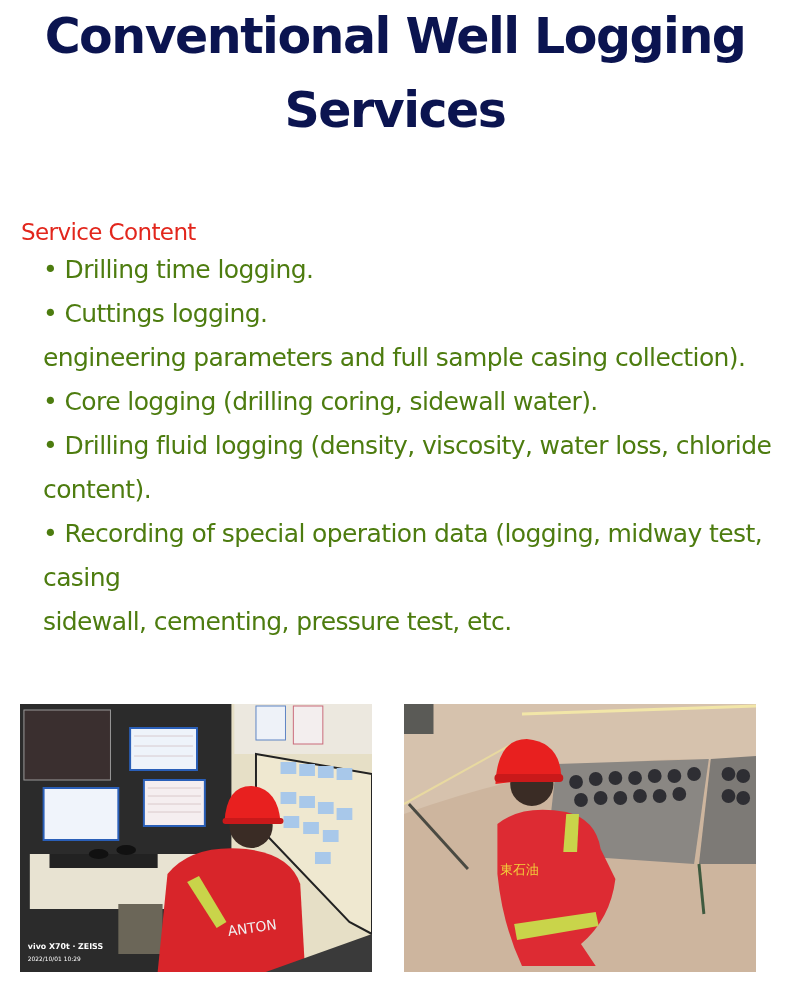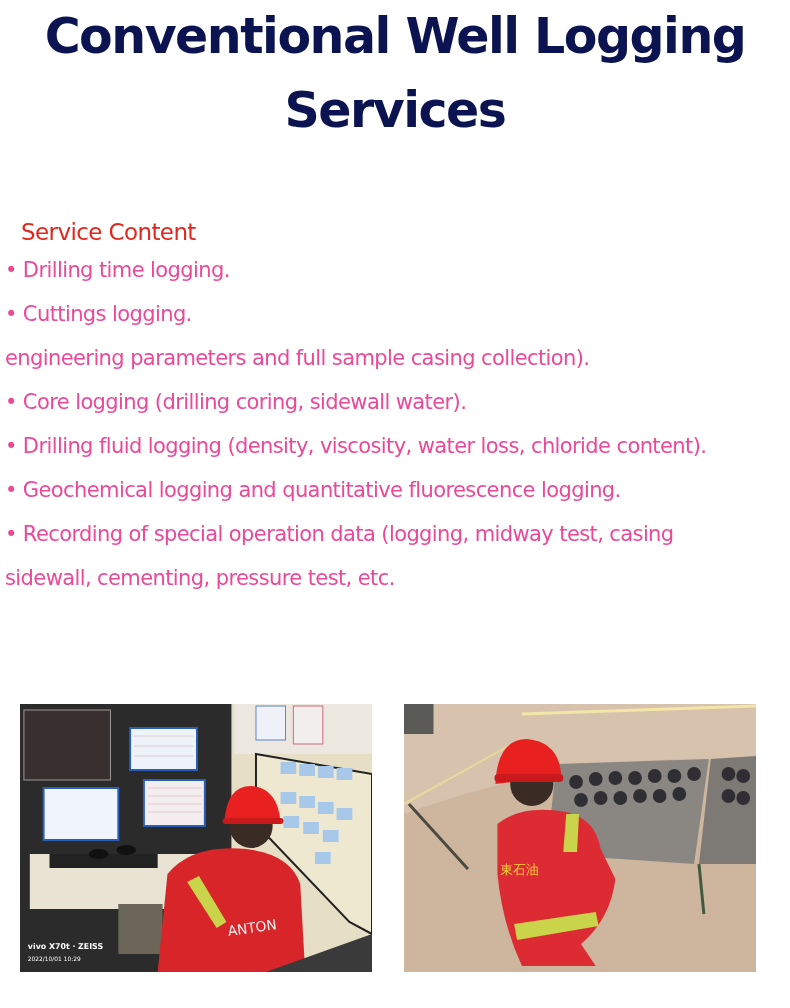--- a/index.html
+++ b/index.html
@@ -8,21 +8,21 @@
     position: absolute; left: 0; top: 0; width: 790px; text-align: center;
     font-family: "DejaVu Sans", sans-serif; font-weight: bold; font-size: 49px; line-height: 74px;
     color: #0b1450; letter-spacing: -1.5px; margin: 0;
   }
   .section-heading {
     position: absolute; left: 5px; top: 203px; margin: 16px;
     font-family: "DejaVu Sans", sans-serif; font-weight: normal; font-size: 23px; color: #e2261c; letter-spacing: -0.6px;
   }
   .list { position: absolute; left: 5px; top: 248px; width: 780px; margin: 0; padding: 0; list-style: none; }
   .list li {
-    font-family: "DejaVu Sans", sans-serif; font-size: 21px; line-height: 44px; color: #ec4899; letter-spacing: -0.6px;
+    font-family: "DejaVu Sans", sans-serif; font-size: 25px; line-height: 44px; color: #4d7c0f; letter-spacing: -0.6px; margin-left: 38px;
   }
   .photo { position: absolute; top: 704px; width: 352px; height: 268px; overflow: hidden; }
   .photo svg { display: block; width: 100%; height: 100%; }
   .photo-1 { left: 20px; }
   .photo-2 { left: 404px; }
 </style>
 </head>
 <body>
 
 <h1 class="title">
@@ -31,21 +31,20 @@
 </h1>
 
 <h2 class="section-heading">Service Content</h2>
 
 <ul class="list">
   <li>• Drilling time logging.</li>
   <li>• Cuttings logging.</li>
   <li>engineering parameters and full sample casing collection).</li>
   <li>• Core logging (drilling coring, sidewall water).</li>
   <li>• Drilling fluid logging (density, viscosity, water loss, chloride content).</li>
-  <li>• Geochemical logging and quantitative fluorescence logging.</li>
   <li>• Recording of special operation data (logging, midway test, casing</li>
   <li>sidewall, cementing, pressure test, etc.</li>
 </ul>
 
 <div class="photo photo-1">
   <svg viewBox="0 0 358 268" preserveAspectRatio="none">
     <rect width="358" height="268" fill="#d9d3bd"></rect>
 
     <rect x="215" y="0" width="143" height="268" fill="#e6dfc6"></rect>
     <rect x="218" y="0" width="140" height="50" fill="#ece8df"></rect>

